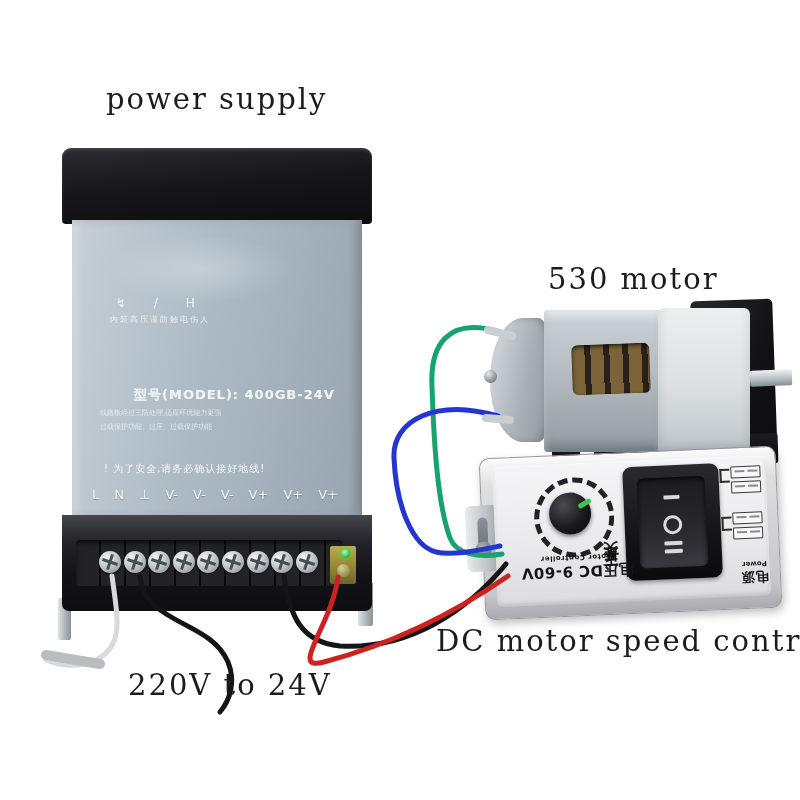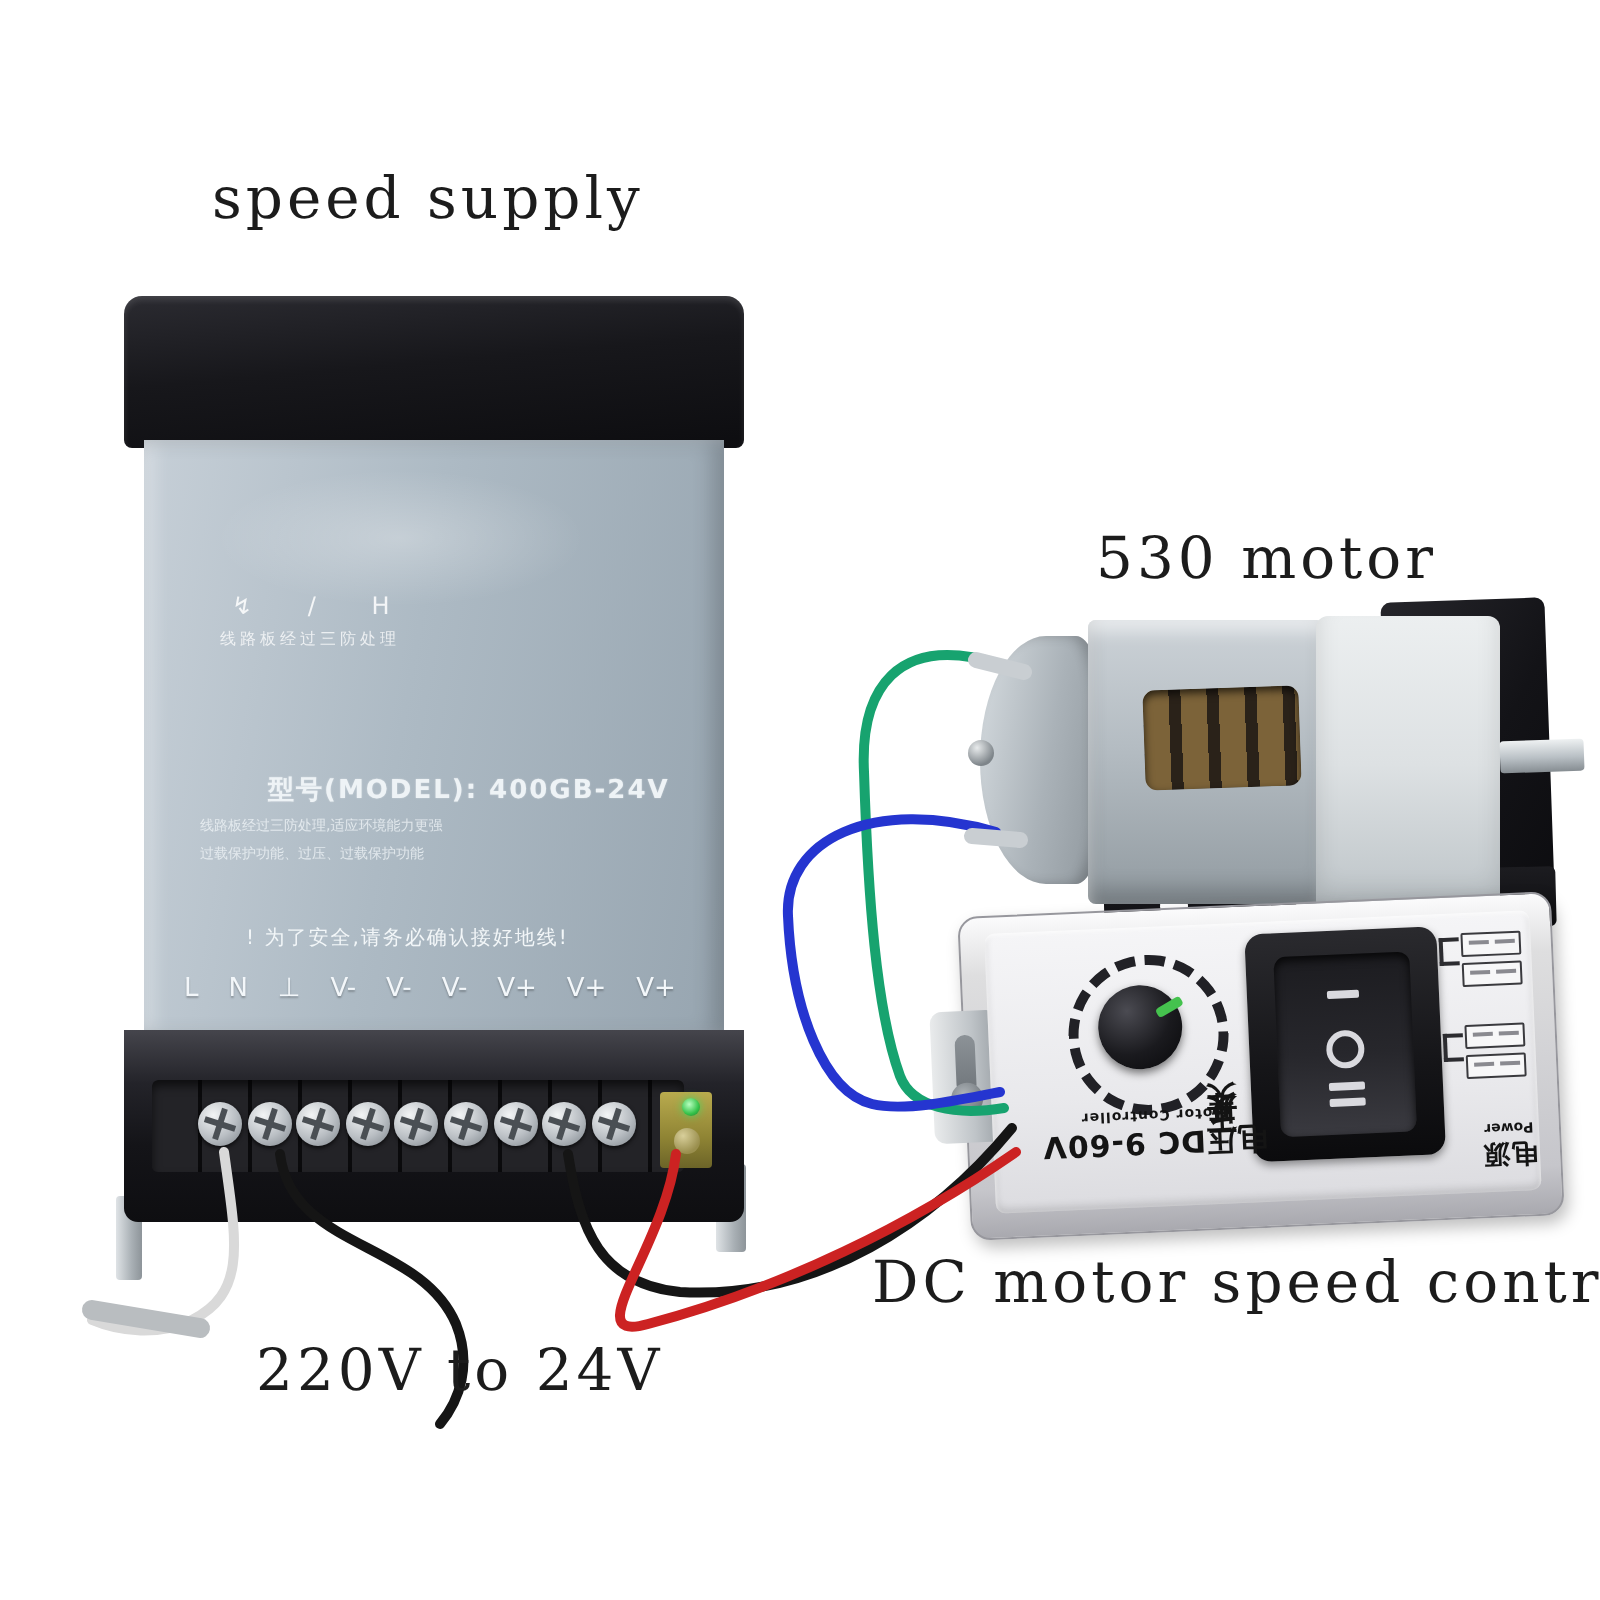--- a/index.html
+++ b/index.html
@@ -23,21 +23,21 @@
   .psu-marks{left:116px;top:296px;z-index:12;color:rgba(255,255,255,.85);
     font-size:12px;letter-spacing:12px;font-family:"DejaVu Sans",sans-serif;}
   .psu-hv{left:110px;top:314px;z-index:12;color:rgba(255,255,255,.75);
     font-size:8px;letter-spacing:2px;font-family:"DejaVu Sans",sans-serif;}
   .psu-label{left:100px;top:386px;width:250px;z-index:12;color:#eef3f6;
     font-family:"DejaVu Sans",sans-serif;}
   .psu-model{font-size:13px;font-weight:bold;letter-spacing:1px;text-shadow:0 0 1px rgba(255,255,255,.4);margin-left:34px;}
   .psu-line{font-size:8px;margin-top:3px;letter-spacing:.5px;opacity:.92;}
   .psu-note{font-size:7px;margin-top:4px;opacity:.8;}
   .psu-warning{left:104px;top:462px;z-index:12;color:#f2f6f8;font-size:10px;
-    letter-spacing:1px;font-family:"DejaVu Sans",sans-serif;margin-left:19px;}
+    letter-spacing:1px;font-family:"DejaVu Sans",sans-serif;}
   .psu-terms{left:92px;top:487px;width:246px;z-index:12;display:flex;
     justify-content:space-between;color:#f3f7fa;font-size:13px;
     font-family:"DejaVu Sans",sans-serif;text-shadow:0 1px 1px rgba(0,0,0,.25);}
   .psu-bottom{left:62px;top:515px;width:310px;height:96px;z-index:10;
     background:linear-gradient(180deg,#45454c 0%,#232329 28%,#141418 60%,#0e0e11 100%);
     border-radius:0 0 7px 7px;}
   .term-block{left:76px;top:540px;width:266px;height:46px;z-index:11;
     background:#232327 repeating-linear-gradient(90deg,transparent 0 23px,#0a0a0c 23px 25px);
     border-radius:3px;box-shadow:inset 0 3px 5px rgba(0,0,0,.6);}
   .screw{position:absolute;top:11px;width:22px;height:22px;border-radius:50%;
@@ -125,30 +125,30 @@
   .ctrl-brand .v{font-size:15px;font-weight:bold;letter-spacing:.5px;white-space:nowrap;}
   .ctrl-brand .s{font-size:7px;font-weight:bold;letter-spacing:.5px;}
 
   .wires{position:absolute;left:0;top:0;z-index:50;pointer-events:none;}
 </style>
 </head>
 <body>
 
 <div id="app">
 
-  <div class="annot" style="left:106px;top:82px;">speed supply</div>
+  <div class="annot" style="left:106px;top:82px;">power supply</div>
   <div class="annot" style="left:548px;top:262px;">530 motor</div>
   <div class="annot" style="left:436px;top:624px;">DC motor speed control</div>
   <div class="annot" style="left:128px;top:668px;">220V to 24V</div>
 
   <div class="abs psu-cap"></div>
   <div class="abs psu-body"></div>
   <div class="abs psu-watermark"></div>
   <div class="abs psu-marks">↯ / H</div>
-  <div class="abs psu-hv">线路板经过三防处理</div>
+  <div class="abs psu-hv">内装高压谨防触电伤人</div>
 
   <div class="abs psu-label">
     <div class="psu-model">型号(MODEL): 400GB-24V</div>
     <div class="psu-note">线路板经过三防处理,适应环境能力更强</div>
     <div class="psu-note">过载保护功能、过压、过载保护功能</div>
   </div>
   <div class="abs psu-warning">! 为了安全,请务必确认接好地线!</div>
 
   <div class="abs psu-terms">
     <span>L</span>

